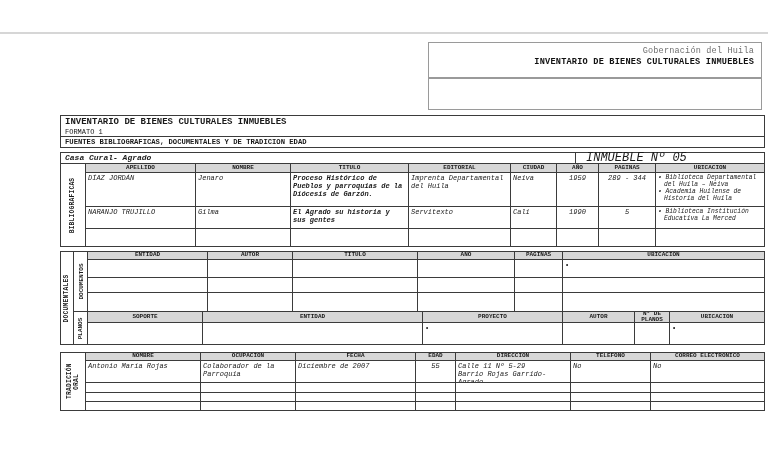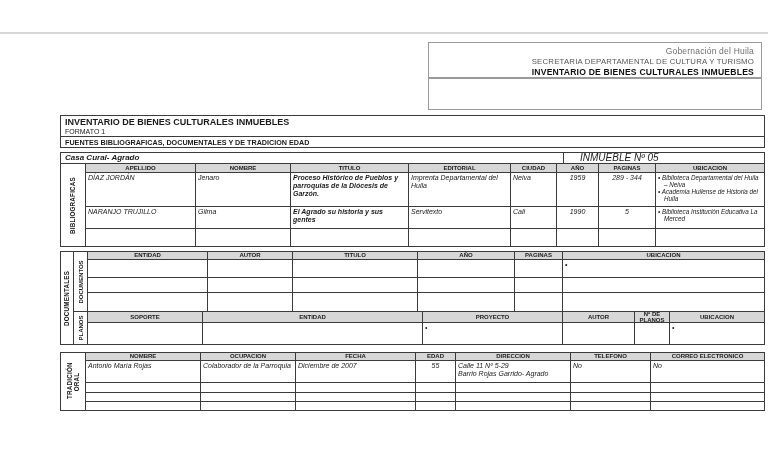--- a/index.html
+++ b/index.html
@@ -1,17 +1,17 @@
 <!DOCTYPE html>
 <html><head>
 <meta charset="utf-8">
 <style>
   html,body{margin:0;padding:0;background:#fff;}
   #page{position:relative;width:768px;height:466px;background:#fff;overflow:hidden;
-        font-family:Liberation Sans, sans-serif;color:#1a1a1a;}
+        font-family:Liberation Mono, monospace;color:#1a1a1a;}
   .abs{position:absolute;box-sizing:border-box;}
 
   
   #top-rule{top:32px;left:0;width:768px;height:2px;background:#d6d6d6;}
 
   
   .lh-box{left:428px;width:334px;border:1px solid #9a9a9a;text-align:right;padding:3px 7px 2px 4px;}
   #lh1{top:42px;height:36px;}
   #lh2{top:78px;height:32px;}
   .lh-l1{font-size:8.5px;line-height:11px;color:#6f6f6f;letter-spacing:.2px;}
@@ -23,21 +23,21 @@
   
   #form-head{top:115px;left:60px;width:705px;height:33px;border:1px solid #3b3b3b;}
   #form-head .r1{height:21px;padding:1px 4px 0 4px;border-bottom:1px solid #3b3b3b;box-sizing:border-box;}
   #form-head .t{font-size:9px;font-weight:bold;line-height:11px;}
   #form-head .f{font-size:7px;line-height:8px;}
   #form-head .r2{height:11px;padding:1px 4px;font-size:7.2px;font-weight:bold;line-height:9px;box-sizing:border-box;}
 
   
   #rec-row{top:152px;left:60px;width:705px;height:11px;border:1px solid #3b3b3b;border-bottom:none;display:flex;}
   #rec-row .lcell{flex:1;font-size:8px;font-weight:bold;font-style:italic;padding:0 4px;line-height:10px;}
-  #rec-row .rcell{width:168px;border-left:1px solid #3b3b3b;font-size:10px;font-style:italic;padding:0 16px;line-height:10px;}
+  #rec-row .rcell{width:168px;border-left:1px solid #3b3b3b;font-size:12px;font-style:italic;padding:0 10px;line-height:10px;}
 
   
   .sec{border:1px solid #3b3b3b;display:flex;background:#fff;}
   .vlab{border-right:1px solid #3b3b3b;display:flex;align-items:center;justify-content:center;overflow:hidden;}
   .vlab span{transform:rotate(-90deg);white-space:nowrap;font-size:6.3px;font-weight:bold;letter-spacing:.2px;}
   .vlab.wrap span{white-space:normal;width:34px;text-align:center;line-height:7px;}
   .rows{flex:1;display:flex;flex-direction:column;min-width:0;}
   .tr{display:flex;border-bottom:1px solid #3b3b3b;box-sizing:border-box;min-height:0;}
   .tr:last-child{border-bottom:none;}
   .td{border-right:1px solid #3b3b3b;box-sizing:border-box;overflow:hidden;padding:1px 2px;
@@ -61,21 +61,20 @@
 </style>
 </head>
 <body>
 
 <div id="page">
 
   <div id="top-rule" class="abs"></div>
 
   <div id="lh1" class="abs lh-box">
     <div class="lh-l1">Gobernación del Huila</div>
-    <div class="lh-l2">SECRETARIA DEPARTAMENTAL DE CULTURA Y TURISMO</div>
     <div class="lh-l3">INVENTARIO DE BIENES CULTURALES INMUEBLES</div>
   </div>
   <div id="lh2" class="abs lh-box">
   </div>
 
   <div id="form-head" class="abs">
     <div class="r1">
       <div class="t">INVENTARIO DE BIENES CULTURALES INMUEBLES</div>
       <div class="f">FORMATO 1</div>
     </div>

